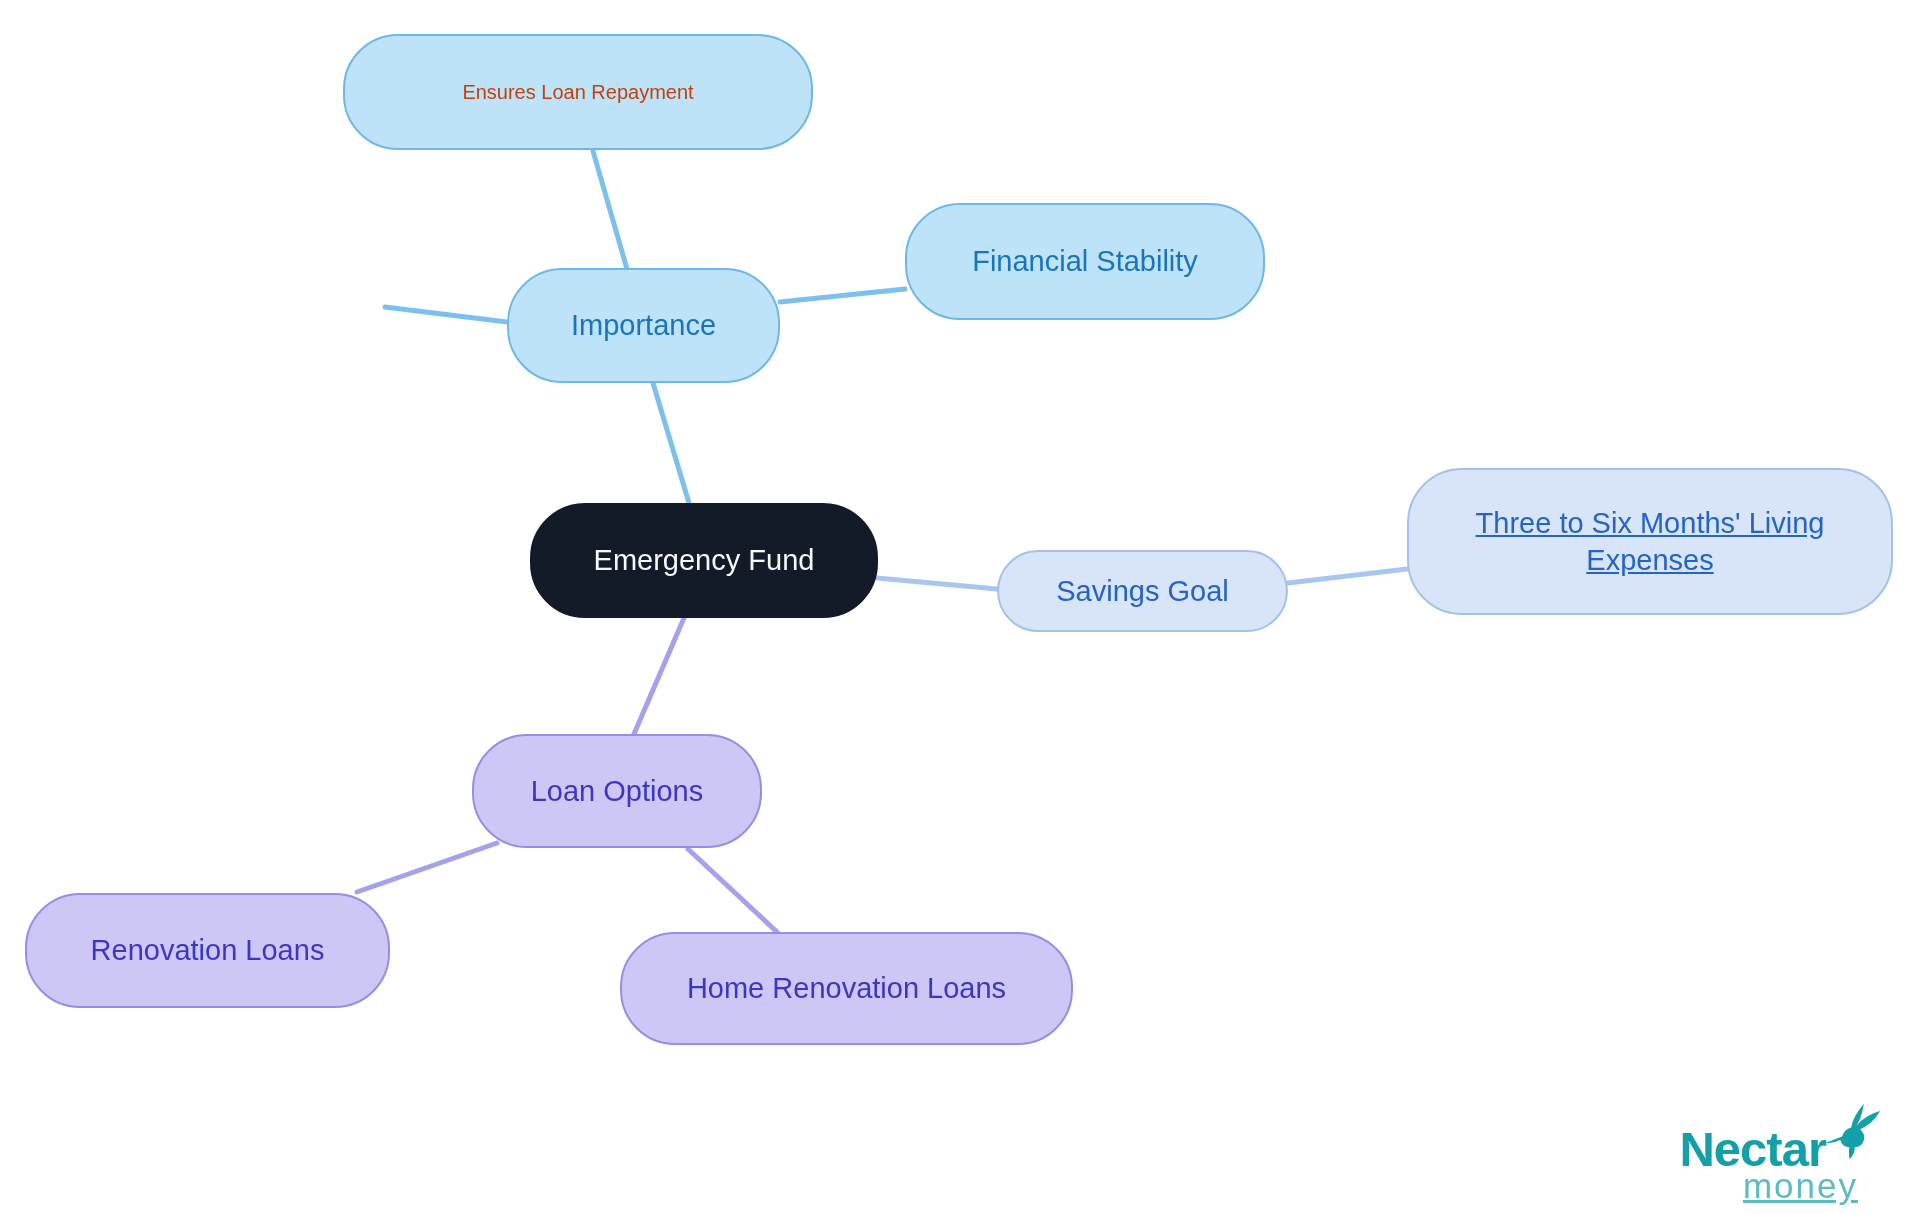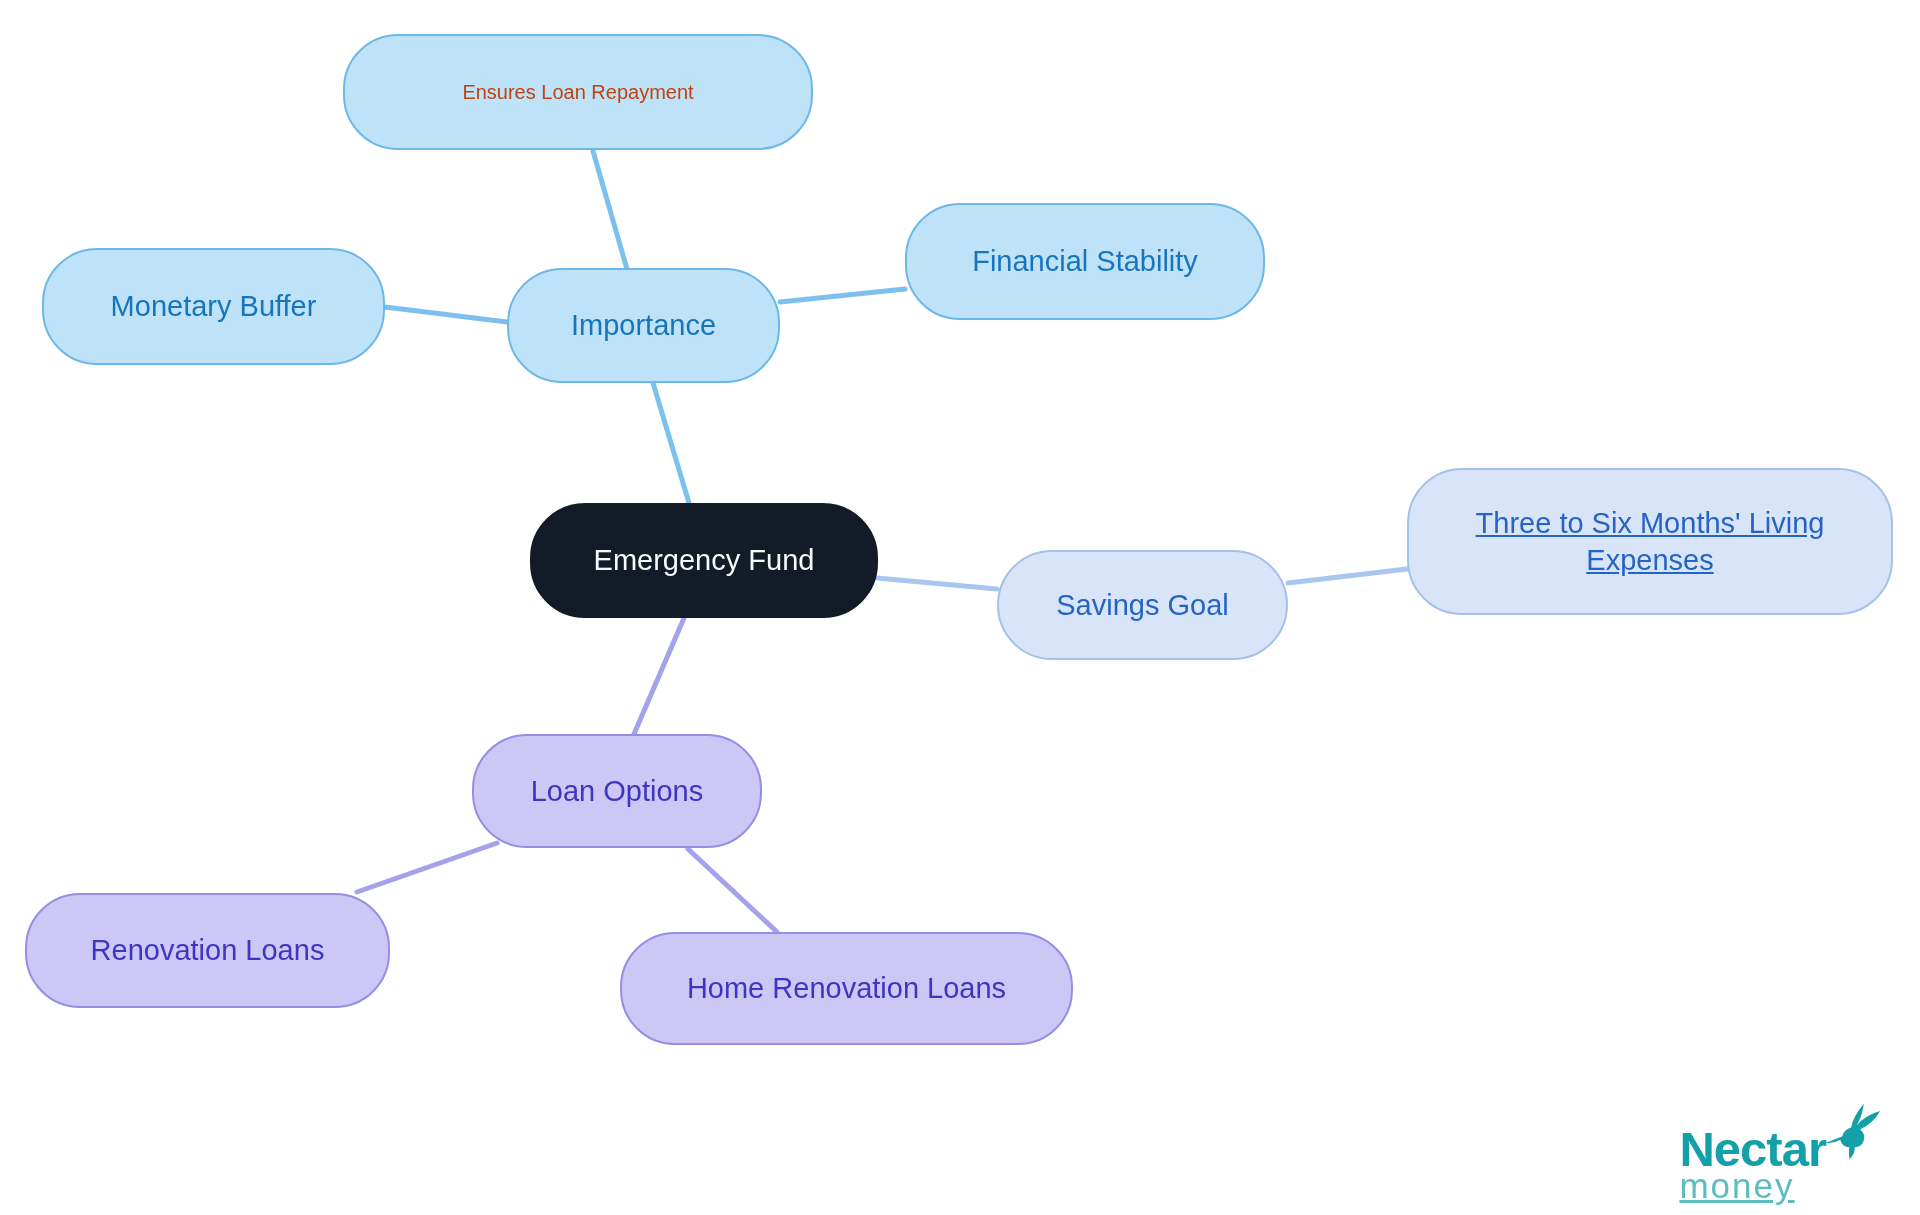--- a/index.html
+++ b/index.html
@@ -27,21 +27,21 @@
     text-align: center;
     line-height: 1.25;
     cursor: pointer;
     user-select: none;
   }
   .node span { display: block; padding: 0 28px; }
 
   .logo {
     position: absolute;
     right: 36px; bottom: 12px;
-    text-align: left;
+    text-align: right;
   }
   .logo-top { display: flex; align-items: flex-end; justify-content: flex-end; }
   .logo-brand {
     font-size: 49px;
     font-weight: 700;
     letter-spacing: -1px;
     line-height: 1;
   }
   .logo-bird {
     width: 62px; height: 58px;
@@ -76,27 +76,24 @@
 <div id="node-layer">
     <div class="node" style="left: 530px; top: 503px; width: 348px; height: 115px; background: rgb(19, 27, 40); border-color: rgb(19, 27, 40); color: rgb(247, 249, 251); font-size: 29px;">
       <span>Emergency Fund</span>
     </div>
     <div class="node" style="left: 507px; top: 268px; width: 273px; height: 115px; background: rgb(190, 227, 249); border-color: rgb(110, 183, 233); color: rgb(24, 116, 187); font-size: 29px;">
       <span>Importance</span>
     </div>
     <div class="node" style="left: 343px; top: 34px; width: 470px; height: 116px; background: rgb(190, 227, 249); border-color: rgb(110, 183, 233); color: #c2410c; font-size: 20px;">
       <span>Ensures Loan Repayment</span>
     </div>
-    <div class="node" style="left: 42px; top: 248px; width: 343px; height: 117px; background: rgb(190, 227, 249); border-color: rgb(110, 183, 233); color: rgb(24, 116, 187); font-size: 29px;">
-      <span>Monetary Buffer</span>
-    </div>
     <div class="node" style="left: 905px; top: 203px; width: 360px; height: 117px; background: rgb(190, 227, 249); border-color: rgb(110, 183, 233); color: rgb(24, 116, 187); font-size: 29px;">
       <span>Financial Stability</span>
     </div>
-    <div class="node" style="left: 997px; top: 550px; width: 291px; height: 110px; background: rgb(216, 228, 248); border-color: rgb(165, 193, 234); color: rgb(37, 99, 196); font-size: 29px;">
+    <div class="node" style="left: 997px; top: 550px; width: 291px; height: 82px; background: rgb(216, 228, 248); border-color: rgb(165, 193, 234); color: rgb(37, 99, 196); font-size: 29px;">
       <span>Savings Goal</span>
     </div>
     <div class="node" style="left: 1407px; top: 468px; width: 486px; height: 147px; background: rgb(216, 228, 248); border-color: rgb(165, 193, 234); color: rgb(37, 99, 196); font-size: 29px; text-decoration: underline;">
       <span style="max-width: 440px;">Three to Six Months' Living Expenses</span>
     </div>
     <div class="node" style="left: 472px; top: 734px; width: 290px; height: 114px; background: rgb(204, 199, 244); border-color: rgb(150, 141, 228); color: rgb(62, 54, 192); font-size: 29px; align-items: center;">
       <span>Loan Options</span>
     </div>
     <div class="node" style="left: 25px; top: 893px; width: 365px; height: 115px; background: rgb(204, 199, 244); border-color: rgb(150, 141, 228); color: rgb(62, 54, 192); font-size: 29px;">
       <span>Renovation Loans</span>

